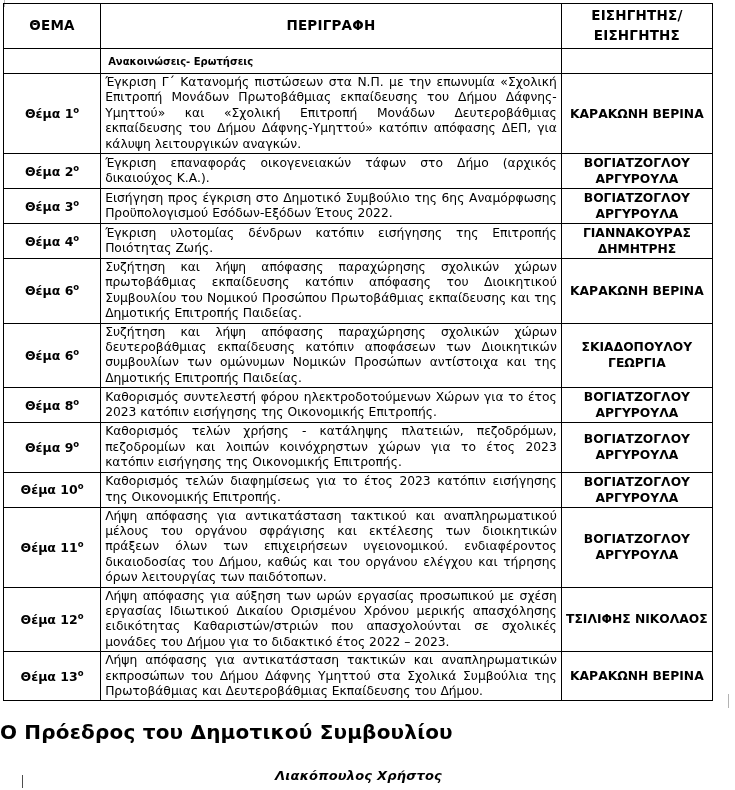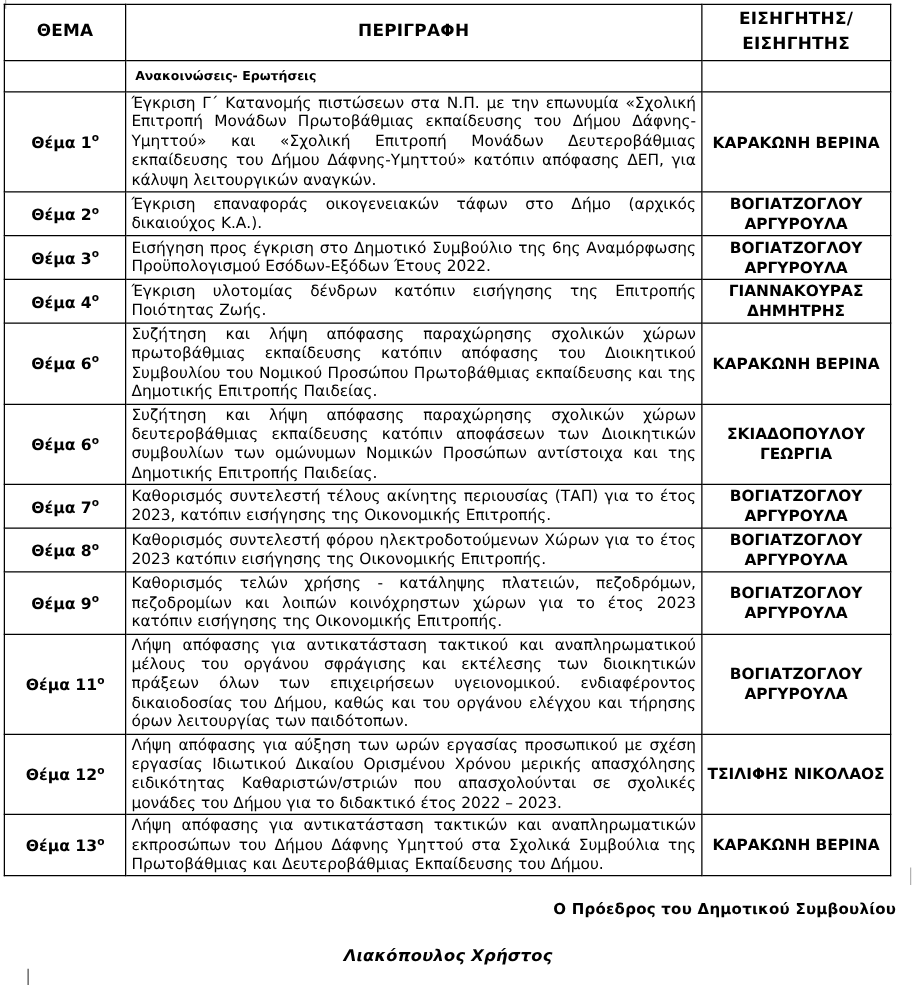--- a/index.html
+++ b/index.html
@@ -109,23 +109,23 @@
   }
 
   
   .footer {
     position: absolute;
     left: 0;
     top: 706px;
     width: 735px;
   }
   .sig-title {
-    text-align: right;
-    font-weight: bold;
-    font-size: 12px;
+    text-align: left;
+    font-weight: bold;
+    font-size: 20px;
     padding-right: 18px;
     margin-top: 14px;
     letter-spacing: 0.2px;
   }
   .sig-name {
     text-align: center;
     font-weight: bold;
     font-style: italic;
     font-size: 13px;
     padding-right: 18px;
@@ -197,38 +197,38 @@
         <td class="desc">Συζήτηση και λήψη απόφασης παραχώρησης σχολικών χώρων πρωτοβάθμιας εκπαίδευσης κατόπιν απόφασης του  Διοικητικού Συμβουλίου του Νομικού Προσώπου Πρωτοβάθμιας εκπαίδευσης και της Δημοτικής Επιτροπής Παιδείας.</td>
         <td class="pres">ΚΑΡΑΚΩΝΗ ΒΕΡΙΝΑ</td>
       </tr>
 
       <tr>
         <td class="num"><span>Θέμα 6</span><sup>ο</sup></td>
         <td class="desc">Συζήτηση και λήψη απόφασης παραχώρησης σχολικών χώρων δευτεροβάθμιας εκπαίδευσης κατόπιν αποφάσεων των Διοικητικών συμβουλίων των ομώνυμων Νομικών Προσώπων αντίστοιχα και της Δημοτικής Επιτροπής Παιδείας.</td>
         <td class="pres">ΣΚΙΑΔΟΠΟΥΛΟΥ ΓΕΩΡΓΙΑ</td>
       </tr>
 
-      <tr>
-        <td class="num"><span>Θέμα 7</span><sup>ο</sup></td>
-        <td class="desc">Καθορισμός συντελεστή τέλους ακίνητης περιουσίας (ΤΑΠ) για το έτος 2023, κατόπιν εισήγησης της Οικονομικής Επιτροπής.</td>
-        <td class="pres">ΒΟΓΙΑΤΖΟΓΛΟΥ ΑΡΓΥΡΟΥΛΑ</td>
-      </tr>
 
       <tr>
         <td class="num"><span>Θέμα 8</span><sup>ο</sup></td>
         <td class="desc">Καθορισμός συντελεστή φόρου ηλεκτροδοτούμενων Χώρων για το έτος 2023 κατόπιν εισήγησης της Οικονομικής Επιτροπής.</td>
         <td class="pres">ΒΟΓΙΑΤΖΟΓΛΟΥ ΑΡΓΥΡΟΥΛΑ</td>
       </tr>
 
       <tr>
         <td class="num"><span>Θέμα 9</span><sup>ο</sup></td>
         <td class="desc">Καθορισμός τελών χρήσης  - κατάληψης πλατειών, πεζοδρόμων, πεζοδρομίων και  λοιπών κοινόχρηστων χώρων για το έτος 2023 κατόπιν εισήγησης της  Οικονομικής Επιτροπής.</td>
         <td class="pres">ΒΟΓΙΑΤΖΟΓΛΟΥ ΑΡΓΥΡΟΥΛΑ</td>
       </tr>
 
+      <tr>
+        <td class="num"><span>Θέμα 10</span><sup>ο</sup></td>
+        <td class="desc">Καθορισμός τελών διαφημίσεως για το έτος 2023 κατόπιν εισήγησης της Οικονομικής Επιτροπής.</td>
+        <td class="pres">ΒΟΓΙΑΤΖΟΓΛΟΥ ΑΡΓΥΡΟΥΛΑ</td>
+      </tr>
 
       <tr>
         <td class="num"><span>Θέμα 11</span><sup>ο</sup></td>
         <td class="desc last-left">Λήψη απόφασης για αντικατάσταση τακτικού και αναπληρωματικού μέλους του οργάνου σφράγισης και εκτέλεσης των διοικητικών πράξεων όλων των επιχειρήσεων υγειονομικού. ενδιαφέροντος δικαιοδοσίας του Δήμου, καθώς και του οργάνου ελέγχου και τήρησης όρων λειτουργίας των παιδότοπων.</td>
         <td class="pres">ΒΟΓΙΑΤΖΟΓΛΟΥ ΑΡΓΥΡΟΥΛΑ</td>
       </tr>
 
       <tr>
         <td class="num"><span>Θέμα 12</span><sup>ο</sup></td>
         <td class="desc">Λήψη απόφασης για αύξηση των ωρών εργασίας προσωπικού με σχέση εργασίας Ιδιωτικού Δικαίου Ορισμένου Χρόνου μερικής απασχόλησης ειδικότητας Καθαριστών/στριών που απασχολούνται σε σχολικές μονάδες του Δήμου για το διδακτικό έτος 2022 – 2023.</td>

